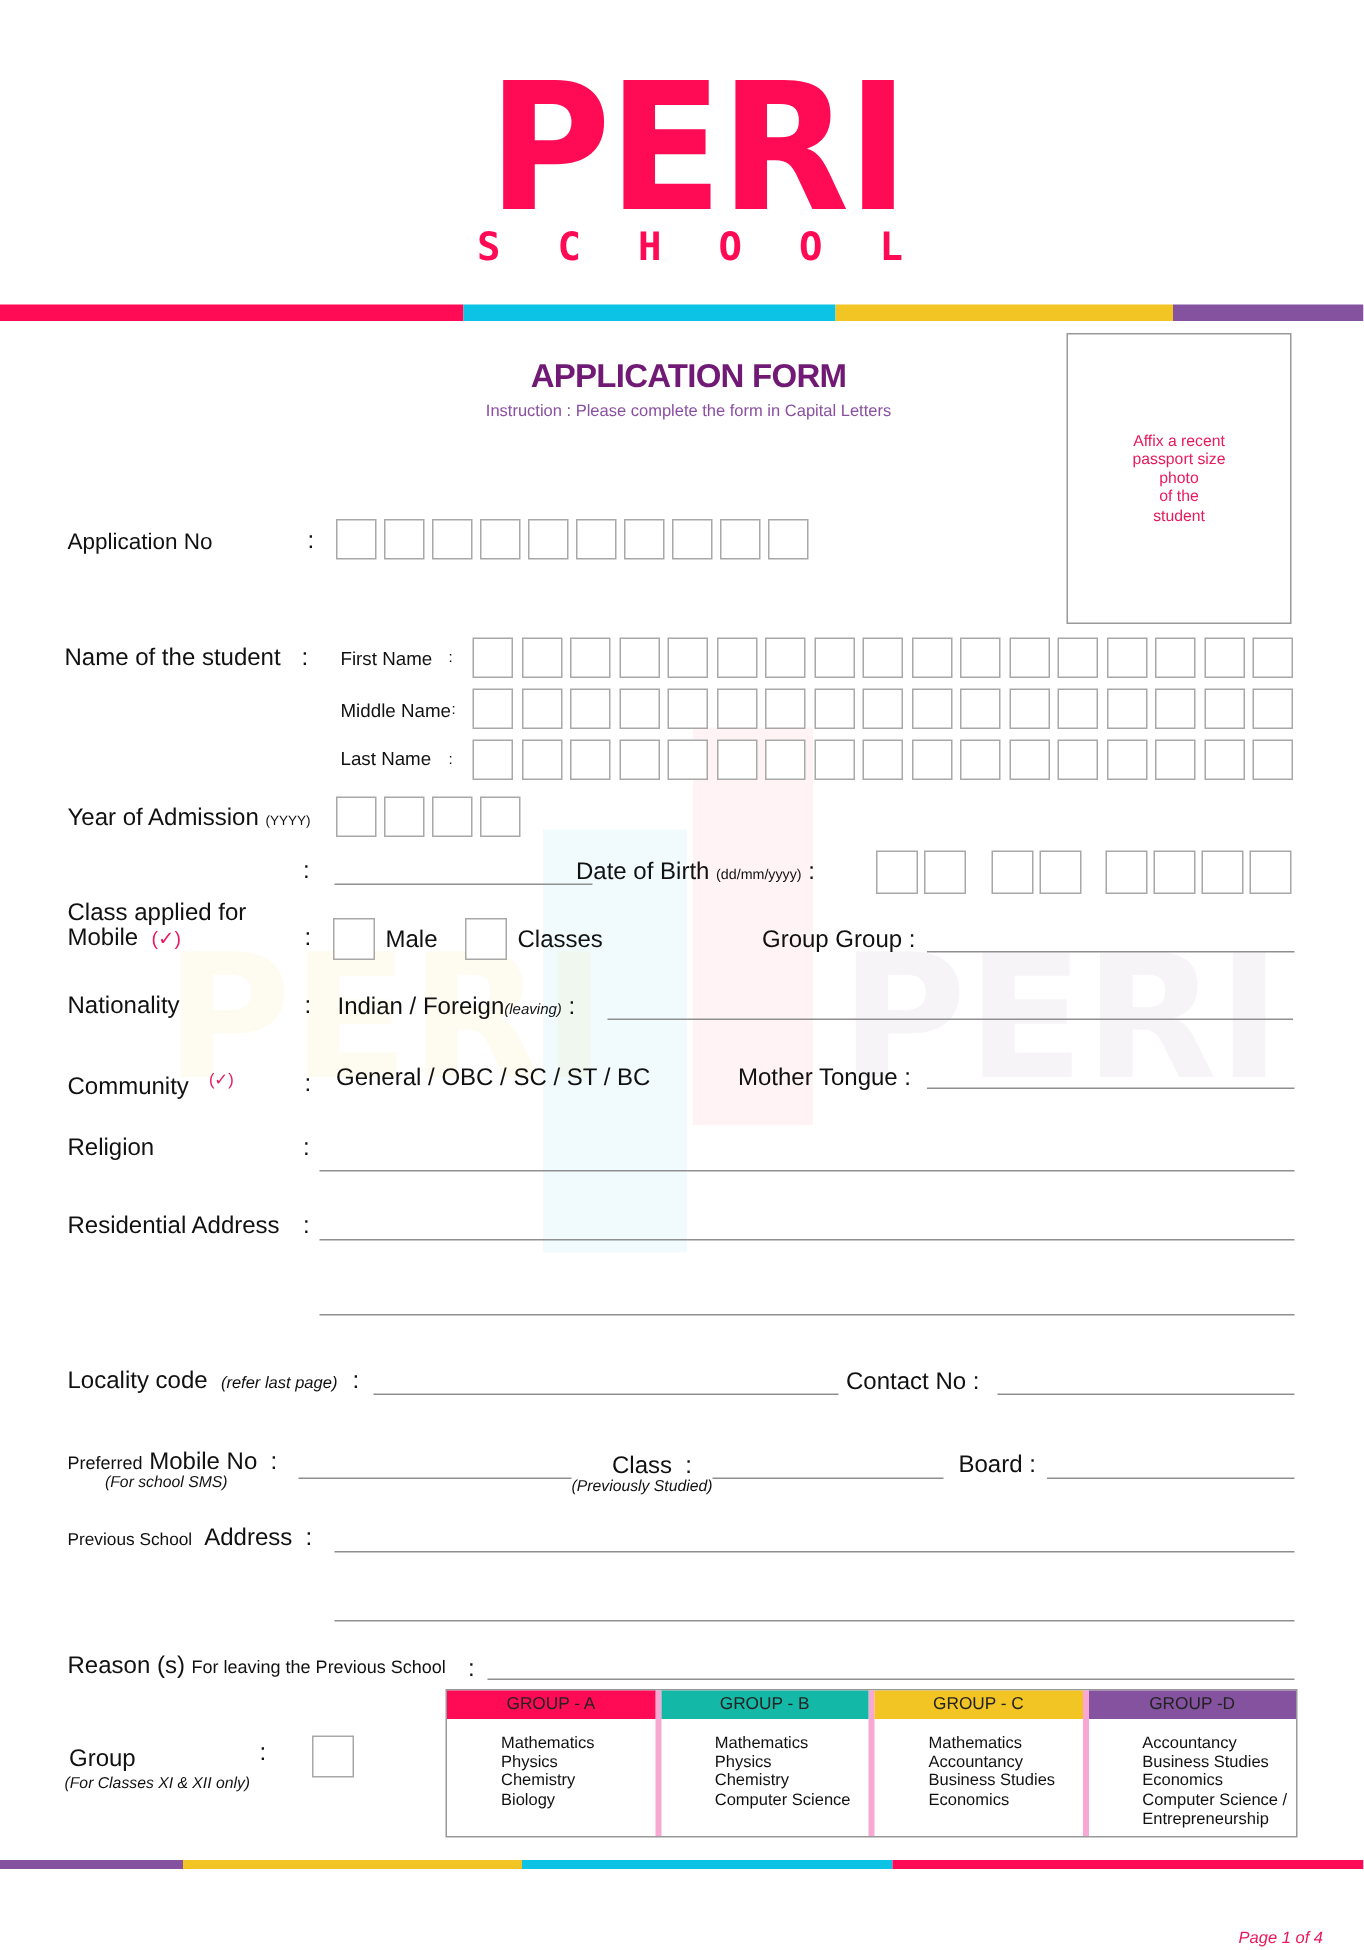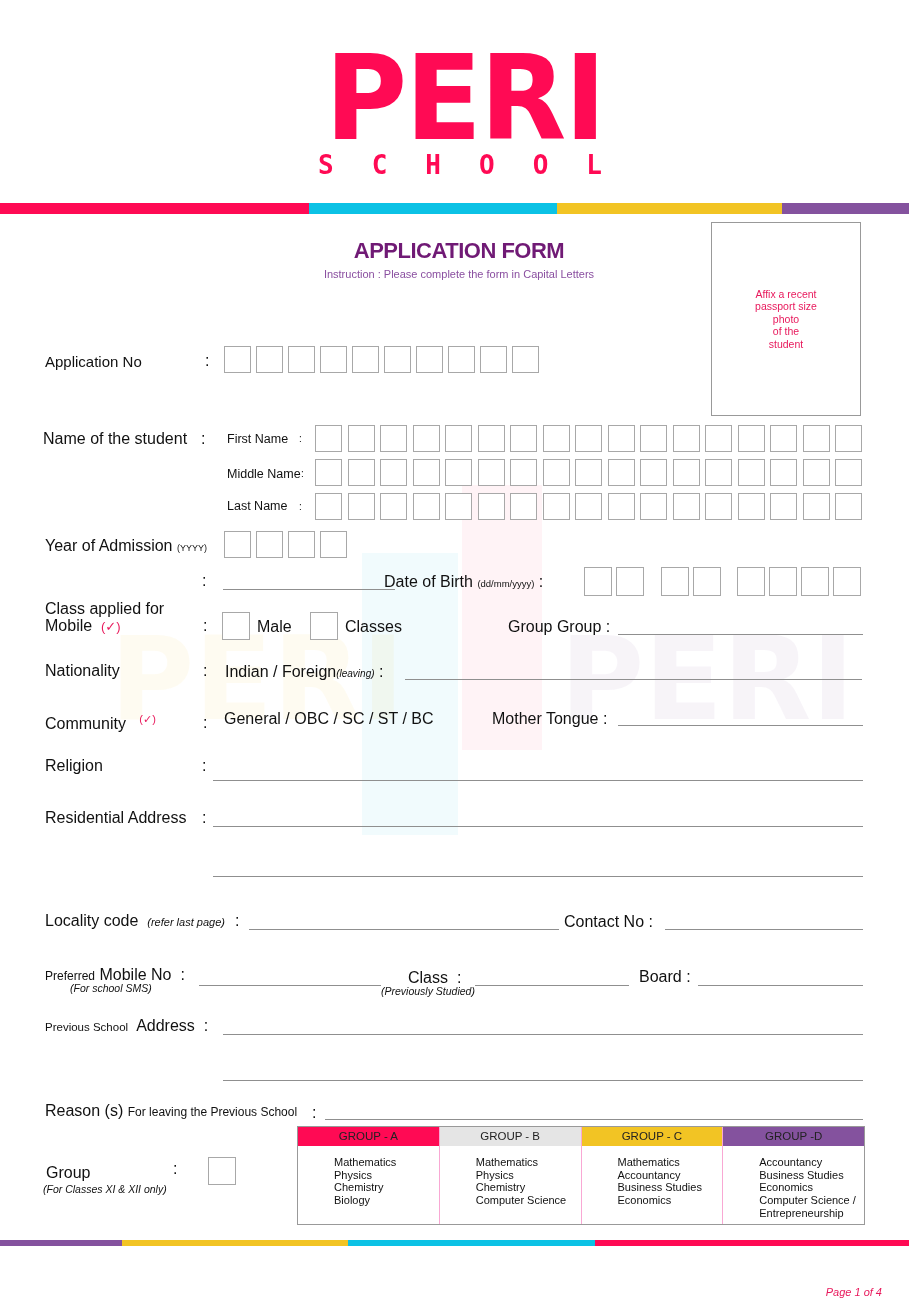--- a/index.html
+++ b/index.html
@@ -18,21 +18,21 @@
   .small { font-size:9px; }
   .ital { font-style:italic; font-size:11px; }
   .colon { position:absolute; font-size:16px; }
   .boxes { position:absolute; display:flex; gap:4px; }
   .box { width:27px; height:27px; border:1px solid #a8a8a8; background:#fff; box-sizing:border-box; }
   .box.lg { width:28px; height:28px; }
   .line { position:absolute; height:0; border-top:1px solid #8f8f8f; }
   .wm { position:absolute; font-family:"DejaVu Sans", sans-serif; font-weight:bold; font-size:115px; line-height:1; opacity:0.06; }
   .check { color:#e8195c; font-size:13px; }
   .grp-table { position:absolute; left:297px; top:1126px; width:566px; height:97px; border:1px solid #999; display:flex; }
-  .grp-col { flex:1; border-right:1px solid #f9a8d4; display:flex; flex-direction:column; }
+  .grp-col { flex:1; border-right:4px solid #f9a8d4; display:flex; flex-direction:column; }
   .grp-col:last-child { border-right:none; }
   .grp-head { height:19px; line-height:19px; text-align:center; font-size:11.5px; color:#222; }
   .grp-body { padding:10px 0 0 36px; font-size:11px; line-height:12.7px; color:#111; }
   .page-num { position:absolute; right:27px; top:1286px; font-size:11px; font-style:italic; color:#e8195c;text-align:right; }
 </style>
 </head>
 <body>
 
 <div class="logo-main">PERI</div>
 <div class="logo-sub">
@@ -236,21 +236,21 @@
     <div class="grp-col">
       <div class="grp-head" style="background: rgb(255, 10, 84);">GROUP - A</div>
       <div class="grp-body">
         <div>Mathematics</div>
         <div>Physics</div>
         <div>Chemistry</div>
         <div>Biology</div>
       </div>
     </div>
     <div class="grp-col">
-      <div class="grp-head" style="background: #e5e5e5;">GROUP - B</div>
+      <div class="grp-head" style="background: #14b8a6;">GROUP - B</div>
       <div class="grp-body">
         <div>Mathematics</div>
         <div>Physics</div>
         <div>Chemistry</div>
         <div>Computer Science</div>
       </div>
     </div>
     <div class="grp-col">
       <div class="grp-head" style="background: rgb(242, 196, 36);">GROUP - C</div>
       <div class="grp-body">

